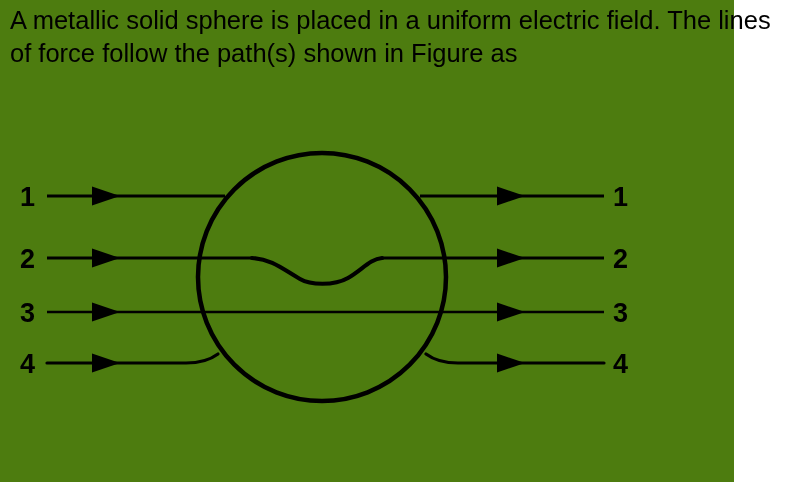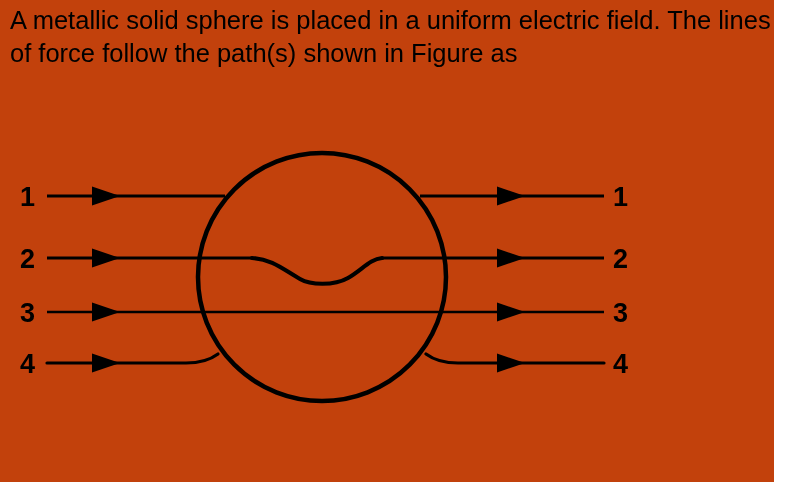--- a/index.html
+++ b/index.html
@@ -11,22 +11,21 @@
     width: 800px;
     height: 482px;
     overflow: hidden;
     font-family: "Liberation Sans", sans-serif;
     color: #000000;
   }
   #page {
     position: relative;
     width: 734px;
     height: 482px;
-    background: #c2410c;
-    padding-left: 40px;
+    background: #4d7c0f;
   }
   #question-text {
     position: absolute;
     left: 10px;
     top: 4px;
     width: 780px;
     font-size: 25.5px;
     line-height: 33px;
     color: #000000;
     font-family: "Liberation Sans", sans-serif;

